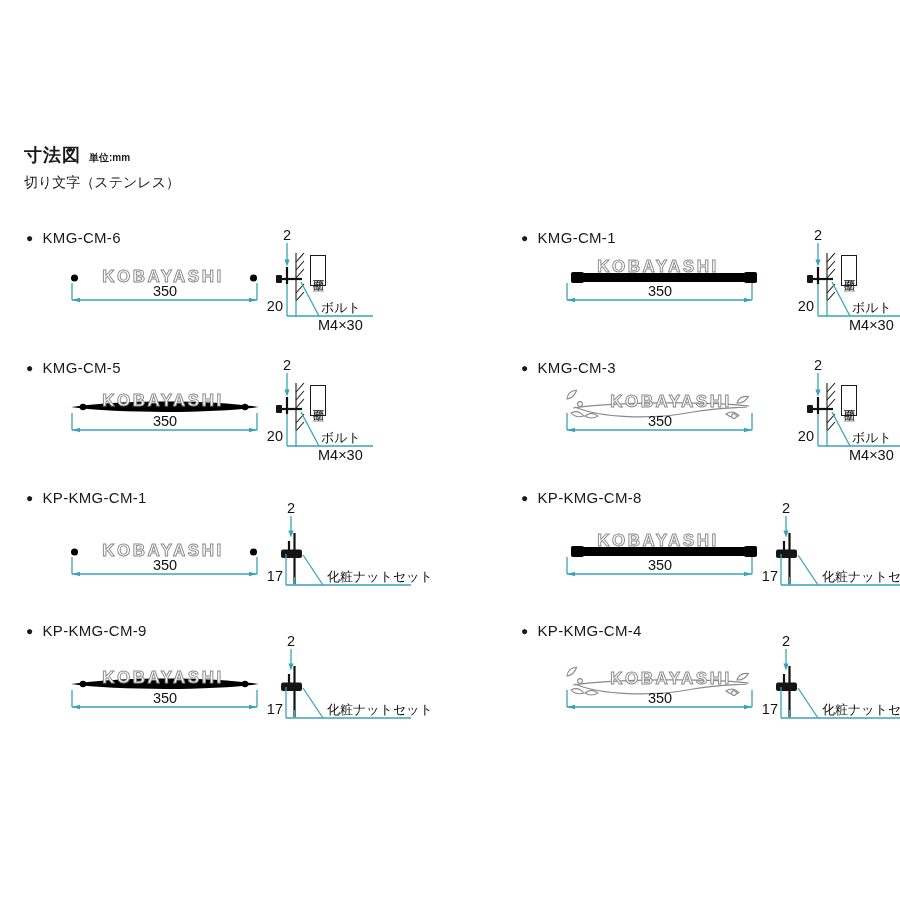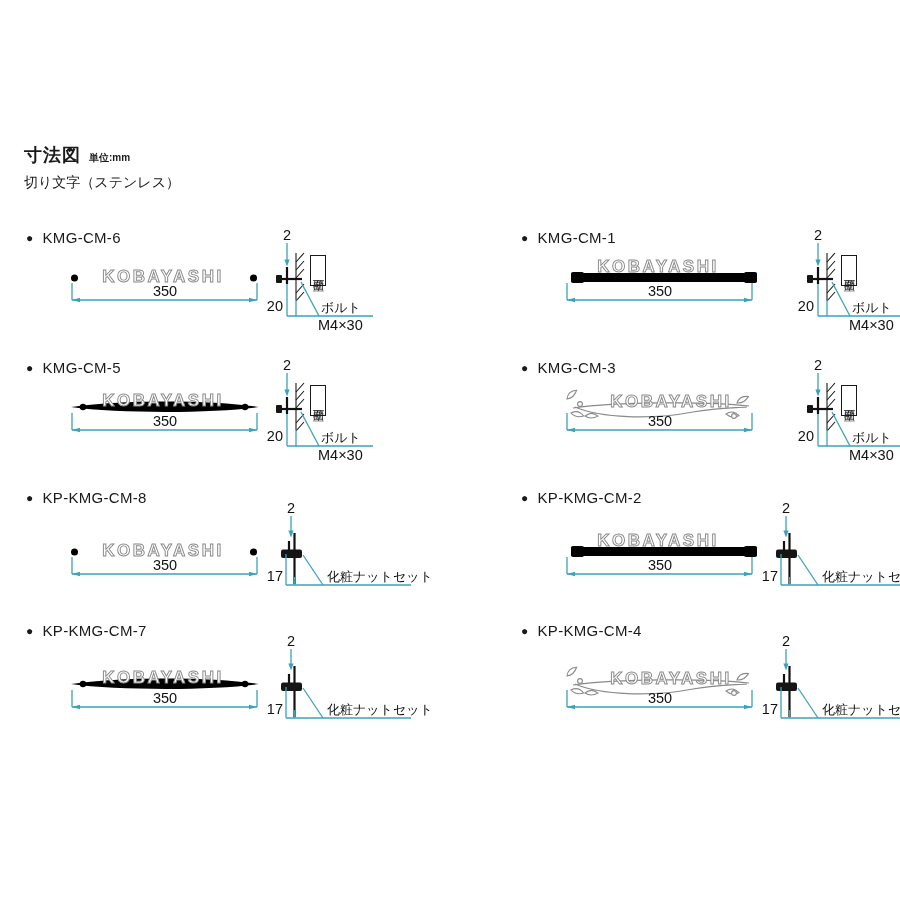--- a/index.html
+++ b/index.html
@@ -213,21 +213,21 @@
         <text class="jlabel" x="60" y="85">ボルト</text>
         <text class="dnum" x="57" y="103">M4×30</text>
       </g>
     </svg>
     <div class="wallbox">壁面</div>
   </div>
 
   <div class="panel kp" style="left:10px;top:487px;">
     <div class="ptitle">
       <span class="bullet">●</span>
-      <span>KP-KMG-CM-8</span>
+      <span>KP-KMG-CM-1</span>
     </div>
     <svg class="diag">
       <g class="plate-g">
         <g class="art">
             <use href="#art-line"></use>
           </g>
         <text class="letters" x="137" y="55">KOBAYASHI</text>
         <use href="#dim-350"></use>
         <text class="dnum mid" x="139" y="69">350</text>
       </g>
@@ -236,21 +236,21 @@
         <text class="dnum mid" x="30" y="26">2</text>
         <text class="dnum end" x="22" y="94">17</text>
         <text class="jlabel" x="66" y="94">化粧ナットセット</text>
       </g>
     </svg>
   </div>
 
   <div class="panel kp" style="left:505px;top:487px;">
     <div class="ptitle">
       <span class="bullet">●</span>
-      <span>KP-KMG-CM-2</span>
+      <span>KP-KMG-CM-8</span>
     </div>
     <svg class="diag">
       <g class="plate-g">
         <g class="art">
             <use href="#art-bar"></use>
           </g>
         <text class="letters" x="137" y="45">KOBAYASHI</text>
         <use href="#dim-350"></use>
         <text class="dnum mid" x="139" y="69">350</text>
       </g>
@@ -259,21 +259,21 @@
         <text class="dnum mid" x="30" y="26">2</text>
         <text class="dnum end" x="22" y="94">17</text>
         <text class="jlabel" x="66" y="94">化粧ナットセット</text>
       </g>
     </svg>
   </div>
 
   <div class="panel kp" style="left:10px;top:620px;">
     <div class="ptitle">
       <span class="bullet">●</span>
-      <span>KP-KMG-CM-7</span>
+      <span>KP-KMG-CM-9</span>
     </div>
     <svg class="diag">
       <g class="plate-g">
         <g class="art">
             <use href="#art-curve"></use>
           </g>
         <text class="letters" x="137" y="49">KOBAYASHI</text>
         <use href="#dim-350"></use>
         <text class="dnum mid" x="139" y="69">350</text>
       </g>

